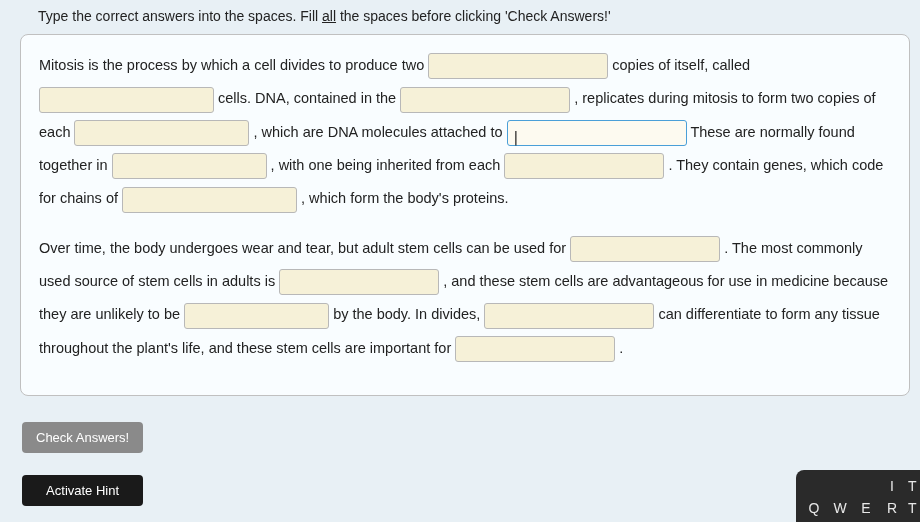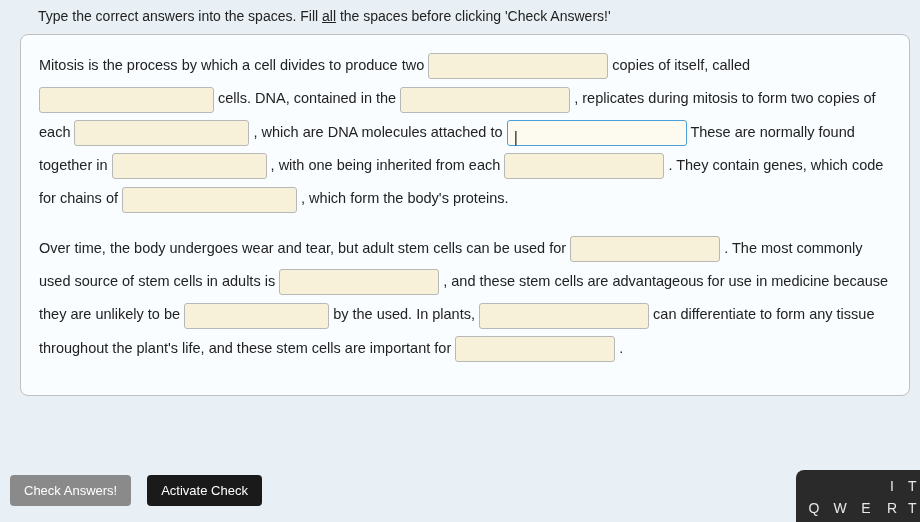--- a/index.html
+++ b/index.html
@@ -54,23 +54,24 @@
     .blank.w180 { width: 180px; }
     .blank.w175 { width: 175px; }
     .blank.w170 { width: 170px; }
     .blank.w160 { width: 160px; }
     .blank.w155 { width: 155px; }
     .blank.w150 { width: 150px; }
     .blank.w145 { width: 145px; }
     .buttons {
       position: absolute;
       bottom: 16px;
-      left: 10px;
+      left: 22px;
       display: flex;
-      gap: 16px;
+      gap: 22px;
+      flex-direction: column;
     }
     .btn {
       padding: 8px 14px;
       border-radius: 4px;
       font-size: 13px;
       border: none;
       cursor: pointer;
     }
     .btn-check {
       background: #8a8a8a;
@@ -133,31 +134,31 @@
     <span>, which form the body's proteins.</span>
   </div>
 
   <div class="para">
     <span>Over time, the body undergoes wear and tear, but adult stem cells can be used for </span>
     <span class="blank w150"></span>
     <span>. The most commonly used source of stem cells in adults is </span>
     <span class="blank w160"></span>
     <span>, and these stem cells are advantageous for use in medicine because they are unlikely to be </span>
     <span class="blank w145"></span>
-    <span> by the used. In plants, </span>
+    <span> by the body. In divides, </span>
     <span class="blank w170"></span>
     <span> can differentiate to form any tissue throughout the plant's life, and these stem cells are important for </span>
     <span class="blank w160"></span>
     <span>.</span>
   </div>
 </div>
 
 <div class="buttons">
   <button class="btn btn-check">Check Answers!</button>
-  <button class="btn btn-hint">Activate Check</button>
+  <button class="btn btn-hint">Activate Hint</button>
 </div>
 
 <div class="keyboard">
   <div class="kb-row" style="justify-content:flex-end; padding-left:56px;">
     <span class="kb-key">I</span>
     <span class="kb-key" style="width:8px;">T</span>
   </div>
   <div class="kb-row">
     <span class="kb-key">Q</span>
     <span class="kb-key">W</span>

